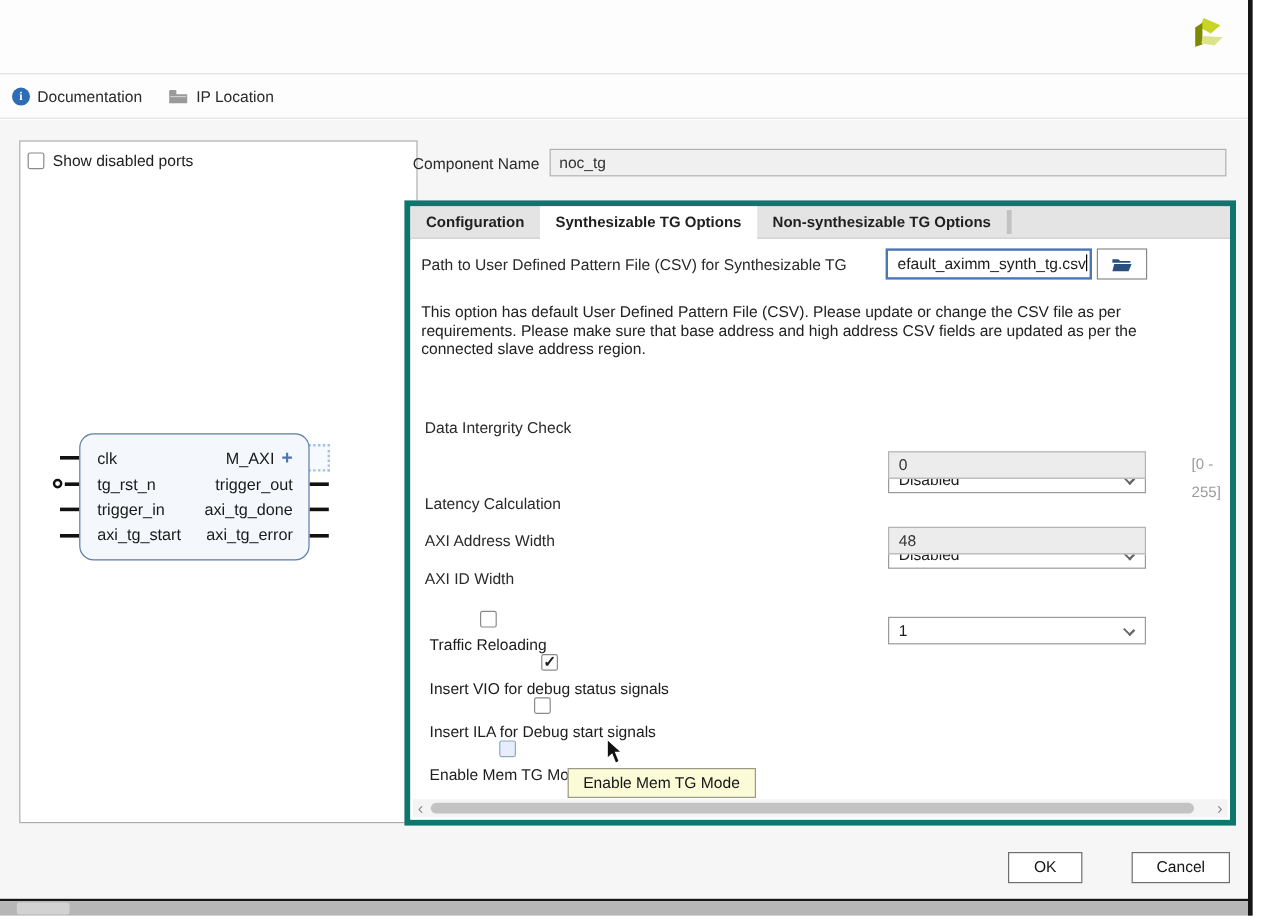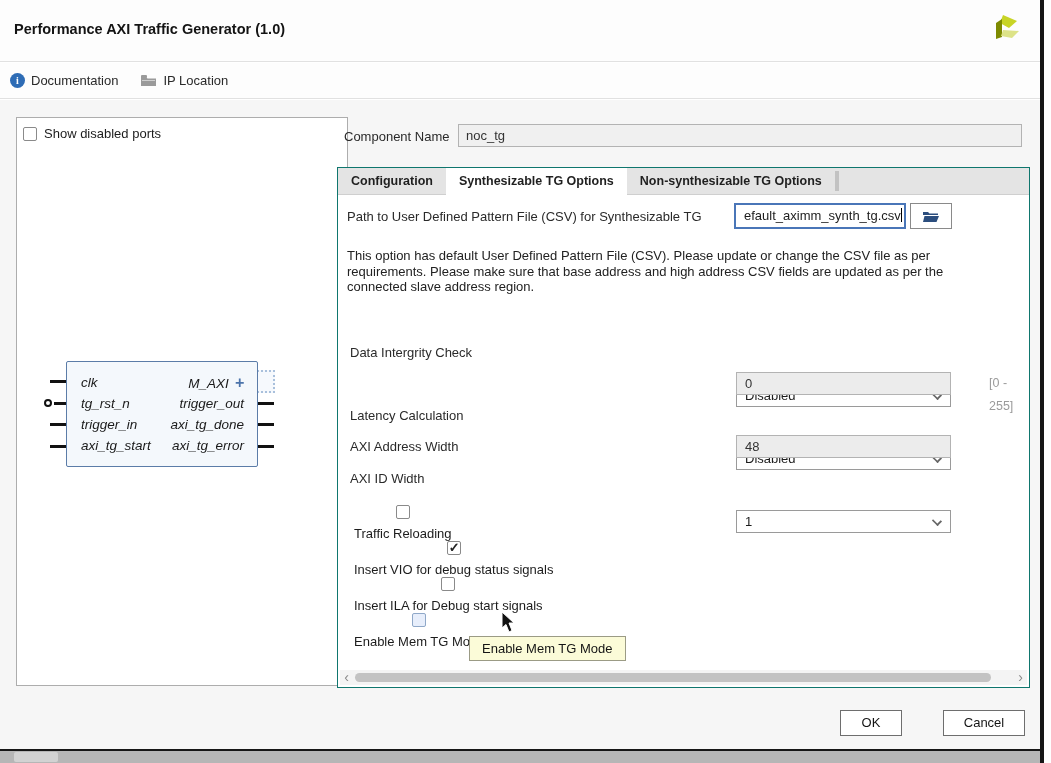--- a/index.html
+++ b/index.html
@@ -23,35 +23,35 @@
   .body-bg { position:absolute; left:0; top:100px; width:1040px; height:649px; background:#f6f6f6; }
 
   
   .left-panel { position:absolute; left:16px; top:117px; width:332px; height:569px; background:#fff; border:1px solid #adadad; }
   .sdp-row { position:absolute; left:6px; top:8px; display:flex; align-items:center; gap:7px; }
   .cb { width:14px; height:14px; border:1px solid #8a8a8a; border-radius:2px; background:#fff; position:relative; flex:0 0 auto; }
   .cb.checked::after { content:"✓"; position:absolute; left:1px; top:-2px; font-size:13px; font-weight:bold; color:#222; }
   .cb.hovered { background:#e7eefb; border-color:#8fa8c8; }
 
   
-  .ip-block { position:absolute; left:49px; top:243px; width:192px; height:106px; background:#f4f8fc; border:1.5px solid #5b7ca8; border-radius:2px;font-style:italic; }
+  .ip-block { position:absolute; left:49px; top:243px; width:192px; height:106px; background:#f4f8fc; border:1.5px solid #5b7ca8; border-radius:12px; }
   .prow { position:absolute; left:0; right:0; height:21px; line-height:21px; display:flex; justify-content:space-between; padding:0 13px 0 14px; font-size:13.5px; color:#1a1a1a; }
   .prow .plus { color:#4c74ab; font-weight:bold; font-size:16px; margin-left:6px; }
   .stub { position:absolute; height:3px; background:#111; }
   .stub-l { left:33px; width:16px; }
   .stub-r { left:241px; width:16px; }
   .bubble { position:absolute; left:27px; width:8px; height:8px; border:2.5px solid #111; border-radius:50%; background:#fff; }
   .dotted-box { position:absolute; left:237px; top:252px; width:21px; height:23px; border:2px dotted #a9c0dc; background:rgba(230,238,248,.35); }
 
   
   .comp-label { position:absolute; left:344px; top:129px; color:#2a2a2a; }
   .comp-input { position:absolute; left:458px; top:124px; width:564px; height:23px; background:#f0f0f0; border:1px solid #b3b3b3; line-height:21px; padding-left:7px; color:#333; }
 
   
-  .tab-panel { position:absolute; left:337px; top:167px; width:693px; height:521px; background:#fff; border:1px solid #0f766e; }
+  .tab-panel { position:absolute; left:337px; top:167px; width:693px; height:521px; background:#fff; border:5px solid #0f766e; }
   .tabbar { position:absolute; left:0; top:0; right:0; height:27px; background:#e4e4e4; border-bottom:1px solid #cfcfcf; display:flex; }
   .tab { padding:0 13px; line-height:27px; font-weight:bold; font-size:12.5px; color:#1f1f1f; cursor:pointer; }
   .tab.active { background:#fff; height:28px; z-index:2; }
   .tab-divider { width:4px; height:20px; margin-top:3px; background:#c2c2c2; }
 
   .content { position:absolute; left:0; top:28px; right:0; bottom:0; background:#fff; }
   .path-label { position:absolute; left:9px; top:13px; color:#2a2a2a; }
   .path-input { position:absolute; left:396px; top:7px; width:172px; height:26px; border:2px solid #4a76b8; background:#fff; line-height:22px; padding-left:8px; white-space:nowrap; overflow:hidden; }
   .caret { display:inline-block; width:1px; height:14px; background:#000; vertical-align:-2px; }
   .browse-btn { position:absolute; left:572px; top:7px; width:42px; height:26px; background:#fff; border:1px solid #8a8a8a; display:flex; align-items:center; justify-content:center; cursor:pointer; }
@@ -84,21 +84,20 @@
   .bottom-notch { position:absolute; left:14px; top:752px; width:44px; height:10px; background:#d2d2d2; border-radius:2px; }
   .right-line { position:absolute; left:1040px; top:0; width:4px; height:763px; background:#161616; }
   .right-gap { position:absolute; left:1044px; top:0; width:7px; height:763px; background:#fff; }
 </style>
 </head>
 <body>
 
 <div class="window">
 
   <div class="titlebar">
-    <div class="title">Performance AXI Traffic Generator (1.0)</div>
     <svg class="logo" viewBox="0 0 34 42">
       <polygon points="15,6 29,12 21,19 12,14" fill="#c8d426"></polygon>
       <polygon points="8,14 14,10 14,28 8,30" fill="#7d8a00"></polygon>
       <polygon points="15,21 31,22 24,29 13,27" fill="#dde388"></polygon>
     </svg>
   </div>
 
   <div class="toolbar">
     <div class="tool-item">
       <span class="info-icon">i</span>

